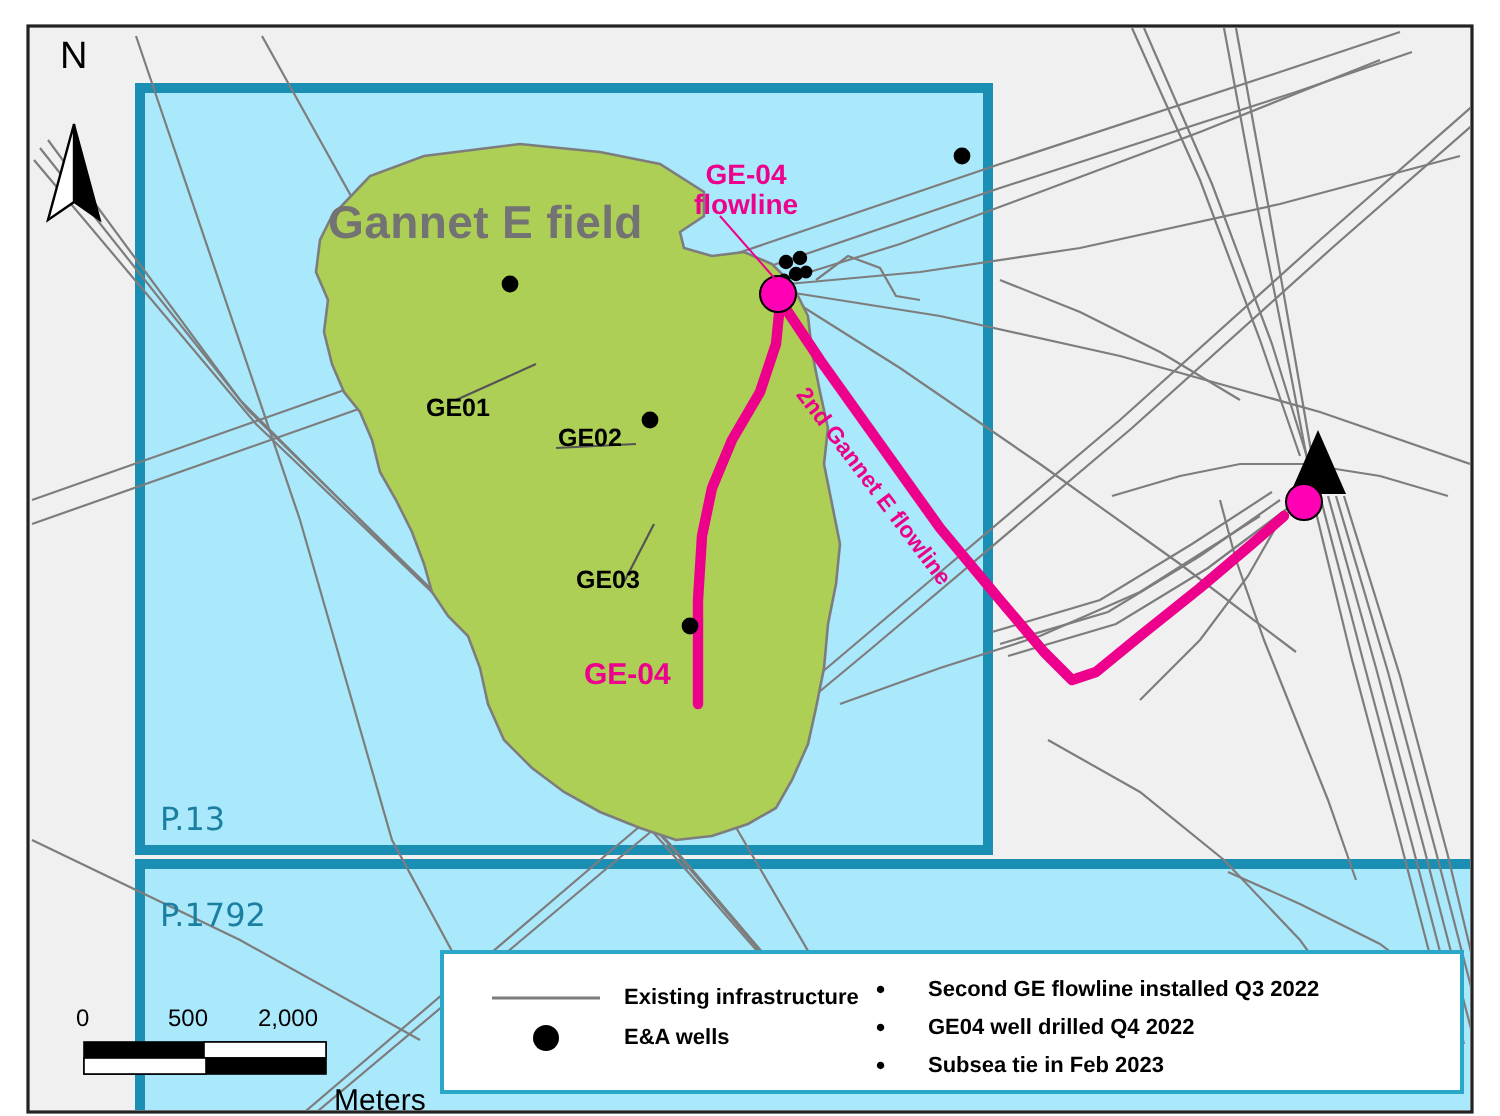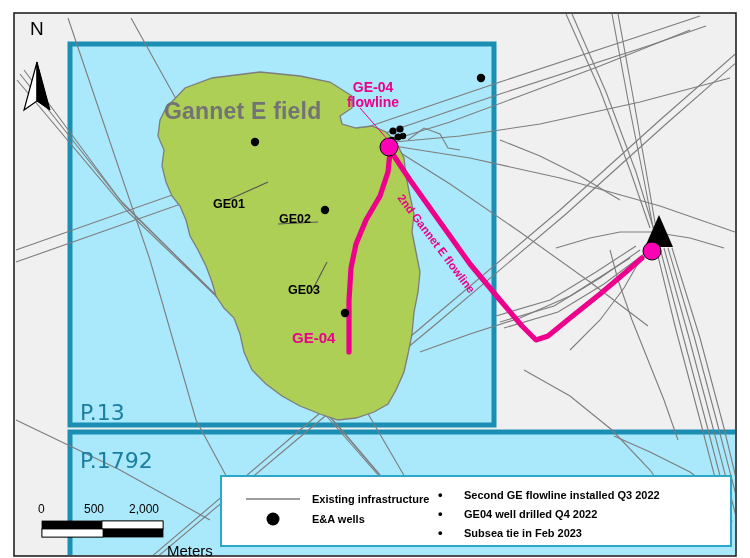--- a/index.html
+++ b/index.html
@@ -6,21 +6,21 @@
   body{width:750px;height:558px;overflow:hidden;
        font-family:"Liberation Sans",sans-serif;}
   #map{position:relative;width:750px;height:558px;background:#ffffff;}
   #mapsvg{position:absolute;left:0;top:0;}
   .lbl{position:absolute;white-space:nowrap;font-family:"Liberation Sans",sans-serif;}
   .field-title{font-size:23px;font-weight:bold;color:#737373;letter-spacing:.2px;}
   .wellname{font-size:12.5px;font-weight:bold;color:#000;}
   .ge04{font-size:15px;font-weight:bold;color:#ec008c;}
   .wh-title{font-size:14px;font-weight:bold;color:#ec008c;text-align:center;line-height:1.05;}
   .fpso{font-size:18px;font-weight:bold;color:#000;line-height:1.02;}
-  .block-lbl{font-size:22px;color:#1a7fa0;font-family:"DejaVu Sans",sans-serif;}
+  .block-lbl{font-size:16px;color:#1a7fa0;font-family:"DejaVu Sans",sans-serif;}
   .northN{font-size:19px;font-weight:normal;color:#000;font-family:"Liberation Sans",sans-serif;}
   .scale-num{font-size:12px;color:#000;}
   .scale-unit{font-size:15px;color:#000;}
   .flowlabel{position:absolute;font-size:11.5px;font-weight:bold;color:#ec008c;
              transform-origin:0 0;white-space:nowrap;}
   .legend{position:absolute;background:#fff;border:2px solid #2ba7c9;}
   .leg-txt{font-size:11px;font-weight:bold;color:#000;white-space:nowrap;}
   .leg-bullet{font-size:13px;font-weight:bold;color:#000;}
   .leg-row{display:flex;align-items:center;}
 </style>

